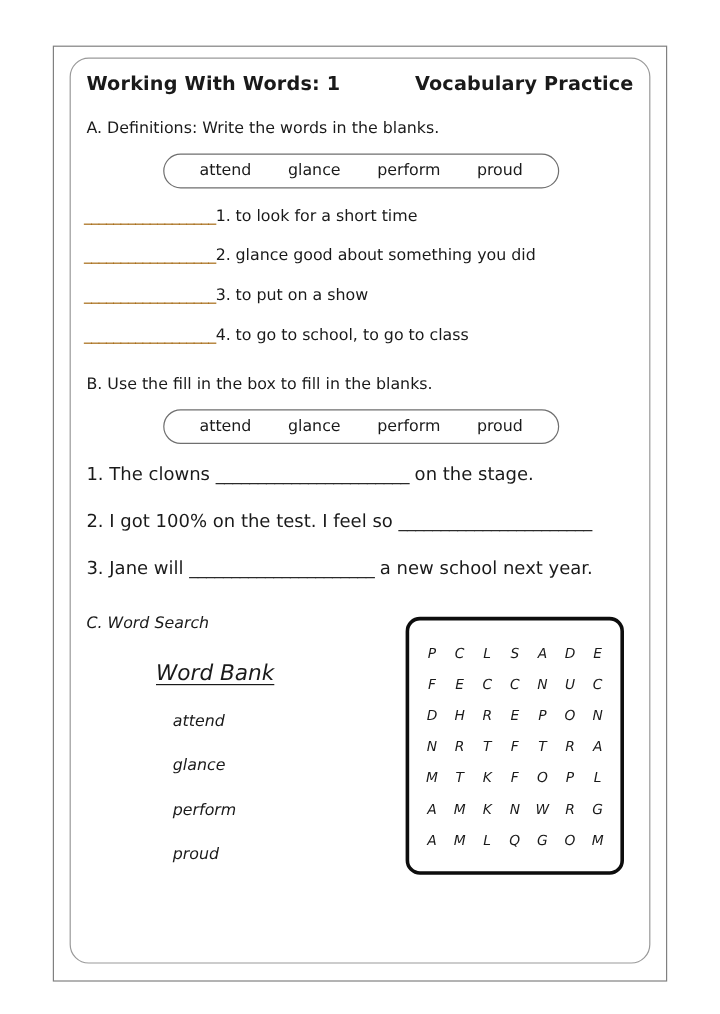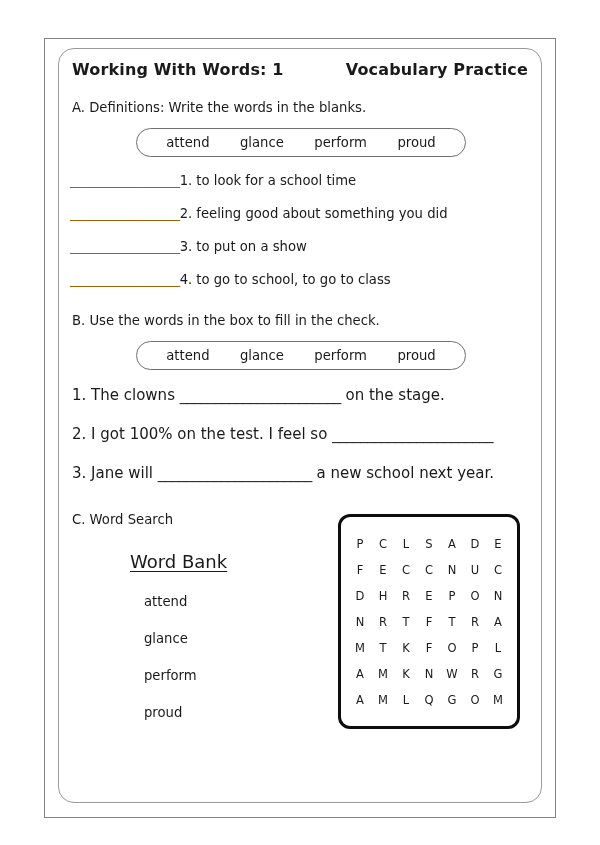--- a/index.html
+++ b/index.html
@@ -109,20 +109,21 @@
   .blank-inline {
     letter-spacing: -0.5px;
     color: #2a2a2a;
   }
 
   
   .wordsearch-area {
     margin-top: 30px;
     position: relative;
     min-height: 215px;
+    font-style: italic;
   }
   .section-c-title {
     font-size: 13.2px;
     padding-left: 2px;
   }
   .word-bank {
     margin-top: 24px;
     padding-left: 60px;
   }
   .word-bank-title {
@@ -183,40 +184,40 @@
     <span>attend</span>
     <span>glance</span>
     <span>perform</span>
     <span>proud</span>
   </div>
 
   <div class="def-list">
     <div class="def-row">
       <span class="def-blank">__________________</span>
       <span class="def-text">1.</span>
-      <span class="def-text" style="padding-left:4px">to look for a school time</span>
+      <span class="def-text" style="padding-left:4px">to look for a short time</span>
     </div>
     <div class="def-row">
       <span class="def-blank">__________________</span>
       <span class="def-text">2.</span>
-      <span class="def-text" style="padding-left:4px">feeling good about something you did</span>
+      <span class="def-text" style="padding-left:4px">glance good about something you did</span>
     </div>
     <div class="def-row">
       <span class="def-blank">__________________</span>
       <span class="def-text">3.</span>
       <span class="def-text" style="padding-left:4px">to put on a show</span>
     </div>
     <div class="def-row">
       <span class="def-blank">__________________</span>
       <span class="def-text">4.</span>
       <span class="def-text" style="padding-left:4px">to go to school, to go to class</span>
     </div>
   </div>
 
-  <div class="section-instr" style="margin-top:26px">B. Use the words in the box to fill in the check.</div>
+  <div class="section-instr" style="margin-top:26px">B. Use the fill in the box to fill in the blanks.</div>
 
   <div class="word-pill">
     <span>attend</span>
     <span>glance</span>
     <span>perform</span>
     <span>proud</span>
   </div>
 
   <div class="sentence-list">
     <div class="sentence-row">

